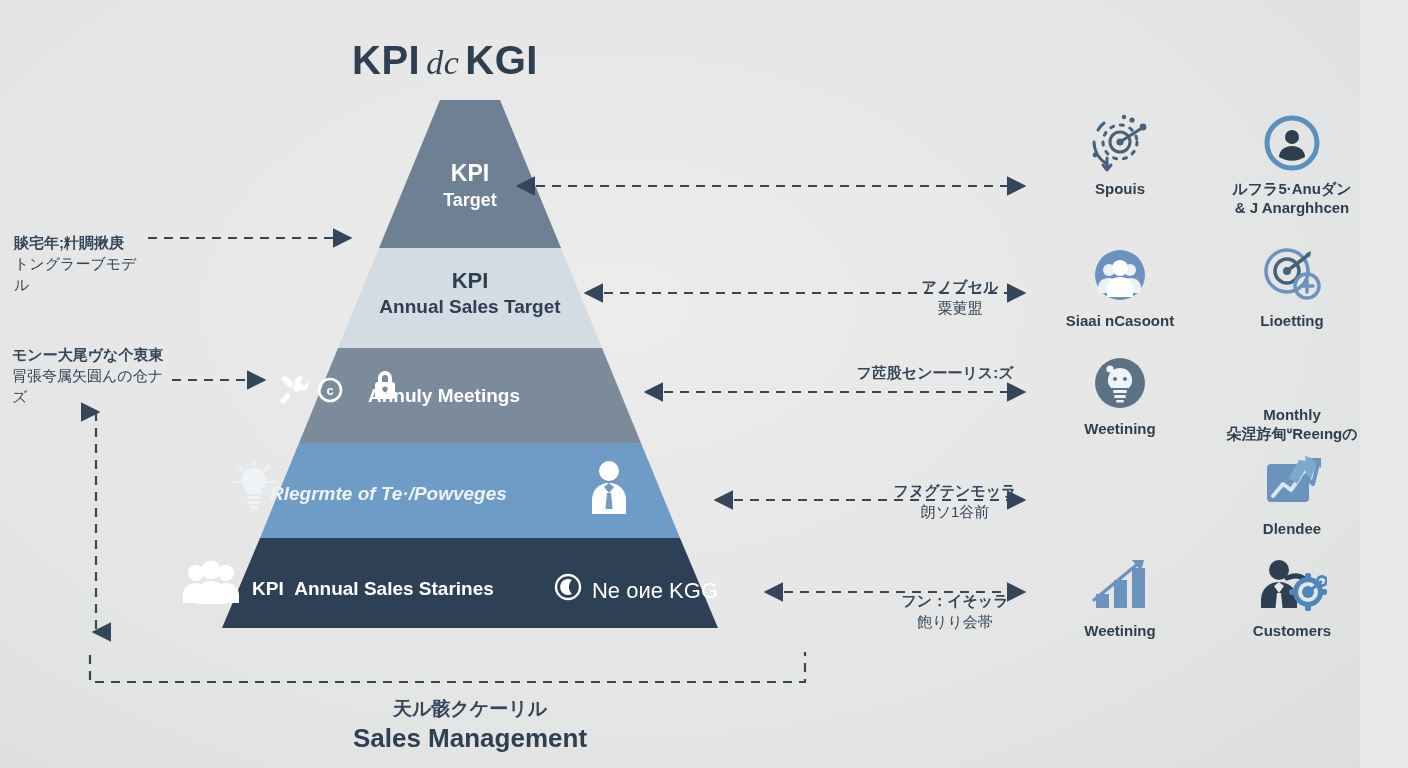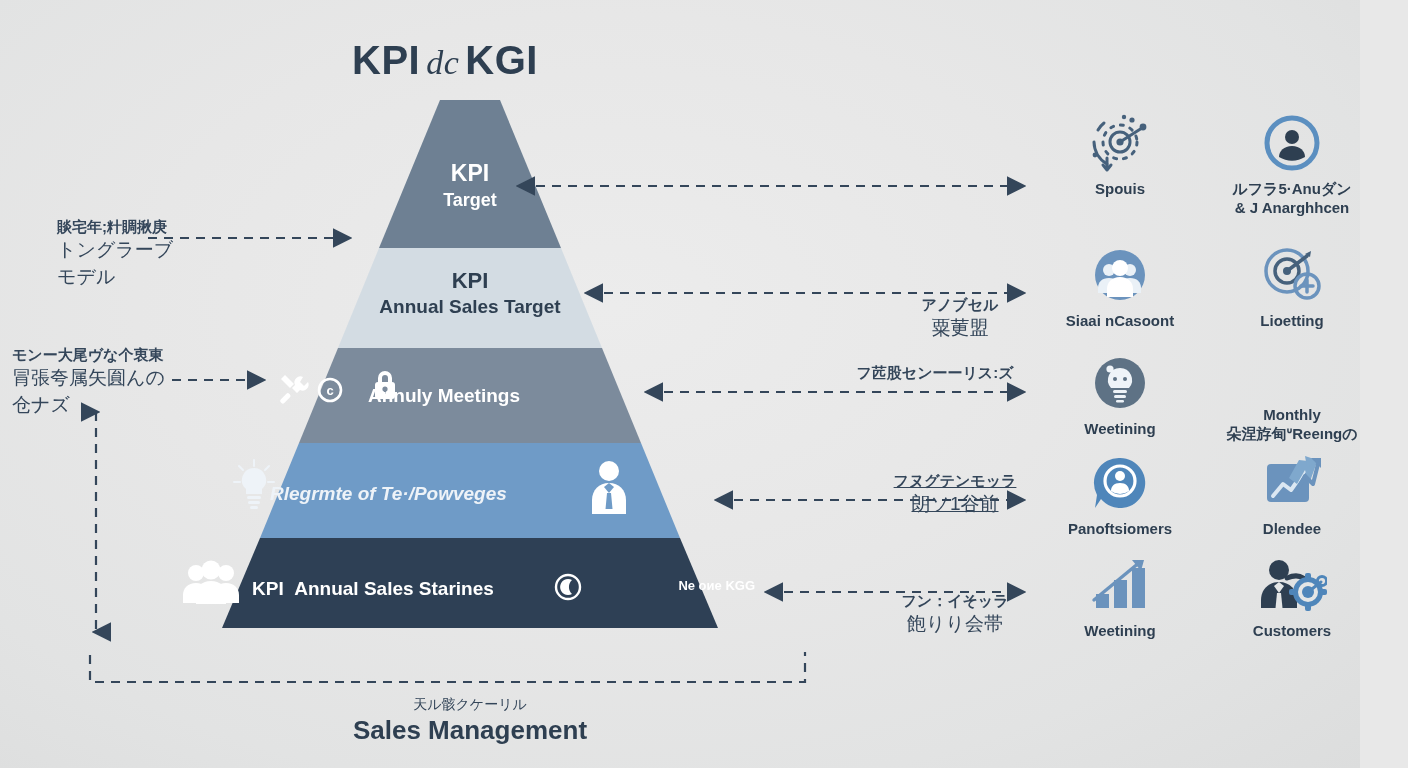--- a/index.html
+++ b/index.html
@@ -57,32 +57,32 @@
   
   #l2text { left: 150px; top: 168px; width: 340px; color: #2e3f51; }
   #l2text .lt-big { font-size: 22px; }
   #l2text .lt-sub { font-size: 19px; }
   
   #l3text { left: 218px; top: 285px; width: 300px; text-align: left; font-size: 19px; font-weight: bold; }
   
   #l4text { left: 120px; top: 383px; width: 360px; text-align: left; font-size: 19px; font-weight: bold; font-style: italic; color: #eef3f8; }
   
   #l5text { left: 102px; top: 478px; width: 300px; text-align: left; font-size: 19px; font-weight: bold; }
-  #l5text2 { left: 405px; top: 478px; width: 200px; text-align: right; font-size: 13px; font-weight: bold; }
+  #l5text2 { left: 405px; top: 478px; width: 200px; text-align: center; font-size: 22px; font-weight: normal; }
 
   .pyr-icon { position: absolute; }
 
   
   .side-label {
     position: absolute;
     color: #34465a;
     line-height: 1.4;
   }
   .side-label .ln1 { font-size: 15px; font-weight: bold; }
-  .side-label .ln2 { font-size: 19px; }
+  .side-label .ln2 { font-size: 15px; }
   .side-label.right { text-align: center; }
 
   
   #icongrid {
     position: absolute;
     left: 1040px; top: 110px;
     width: 340px; height: 540px;
   }
   .ig-cell {
     position: absolute;
@@ -99,21 +99,21 @@
   .ig-label .l2 { display: block; font-weight: bold; }
   .ig-icon { height: 66px; display: flex; align-items: center; justify-content: center; }
 
   
   #caption {
     position: absolute;
     left: 150px; top: 696px;
     width: 640px;
     text-align: center;
   }
-  #caption .cap-sub { font-size: 14px; color: #34465a; font-weight: normal; }
+  #caption .cap-sub { font-size: 19px; color: #34465a; font-weight: bold; }
   #caption .cap-main { font-size: 26px; color: #2e3f51; font-weight: bold; margin-top: 1px; }
 
   svg.ovl { position: absolute; left: 0; top: 0; pointer-events: none; }
 </style>
 </head>
 <body>
 
 <div id="canvas">
 
   <div id="title">
@@ -254,38 +254,38 @@
 
       <line x1="148" y1="238" x2="348" y2="238" marker-end="url(#ahR)"></line>
       <line x1="172" y1="380" x2="262" y2="380" marker-end="url(#ahR)"></line>
 
       <line x1="96" y1="412" x2="96" y2="632" marker-start="url(#ahU)" marker-end="url(#ahD)"></line>
 
       <path d="M90,655 L90,682 L805,682 L805,652"></path>
     </g>
   </svg>
 
-  <div class="side-label" style="left:14px; top:216px; width:130px;margin-left:43px;">
+  <div class="side-label" style="left:14px; top:232px; width:130px;">
     <div class="ln1">賧宅年;籵賙揪庚</div>
     <div class="ln2">トングラーブモデル</div>
   </div>
   <div class="side-label" style="left:12px; top:344px; width:160px;">
     <div class="ln1">モンー大尾ヴな个衷東</div>
     <div class="ln2">冐張夸属矢圎んの仓ナズ</div>
   </div>
 
-  <div class="side-label right" style="left:895px; top:276px; width:130px;margin-top:18px;">
+  <div class="side-label right" style="left:895px; top:276px; width:130px;">
     <div class="ln1">アノブセル</div>
     <div class="ln2">粟莄盟</div>
   </div>
   <div class="side-label right" style="left:840px; top:362px; width:190px;">
     <div class="ln1">フ苉股センーーリス:ズ</div>
     <div class="ln2"></div>
   </div>
-  <div class="side-label right" style="left:880px; top:470px; width:150px;text-decoration:underline;">
+  <div class="side-label right" style="left:880px; top:480px; width:150px;">
     <div class="ln1">フヌグテンモッラ</div>
     <div class="ln2">朗ソ1谷前</div>
   </div>
   <div class="side-label right" style="left:880px; top:590px; width:150px;">
     <div class="ln1">フン：イそッラ</div>
     <div class="ln2">飽りり会帯</div>
   </div>
 
   <div id="icongrid">
 
@@ -388,34 +388,20 @@
     <div class="ig-cell" style="left:172px; top:238px;">
       <div class="ig-icon">
         <svg width="10" height="10" viewBox="0 0 10 10"></svg>
       </div>
       <div class="ig-label" style="margin-top:-8px;">
         <span>Monthly</span>
         <span class="l2">朵涅斿甸ᐡReeıngの</span>
       </div>
     </div>
 
-    <div class="ig-cell" style="left:0px; top:340px;">
-      <div class="ig-icon">
-        <svg width="58" height="58" viewBox="0 0 58 58">
-          <path d="M29 4 a25 25 0 1 1 -19 41 l-6 9 l2 -13 A25 25 0 0 1 29 4 Z" fill="#4f86ba"></path>
-          <circle cx="29" cy="27" r="15" fill="none" stroke="#ffffff" stroke-width="3.2"></circle>
-          <circle cx="29" cy="22" r="5" fill="#ffffff"></circle>
-          <path d="M29 29 c-6 0 -9 3.5 -9 8 a15 15 0 0 0 18 0 c0 -4.5 -3 -8 -9 -8 Z" fill="#ffffff"></path>
-        </svg>
-      </div>
-      <div class="ig-label">
-        <span>Panoftsiomers</span>
-        <span class="l2"></span>
-      </div>
-    </div>
 
     <div class="ig-cell" style="left:172px; top:340px;">
       <div class="ig-icon">
         <svg width="62" height="58" viewBox="0 0 62 58">
           <rect x="6" y="10" width="42" height="38" rx="4" fill="#6b93bd"></rect>
           <polyline points="12,42 22,30 30,36 44,16" fill="none" stroke="#dbe7f2" stroke-width="4" stroke-linejoin="round" stroke-linecap="round"></polyline>
           <path d="M38 6 l-10 18 l8 6 l8 -14 l4 14 l8 -22 Z" fill="#7fa8cd"></path>
           <path d="M44 2 l12 4 l-10 8 Z" fill="#7fa8cd"></path>
           <polyline points="34,40 44,22 52,30 58,6" fill="none" stroke="#6b93bd" stroke-width="4" stroke-linejoin="round" stroke-linecap="round"></polyline>
           <path d="M50 4 l10 0 l0 10 Z" fill="#6b93bd"></path>

